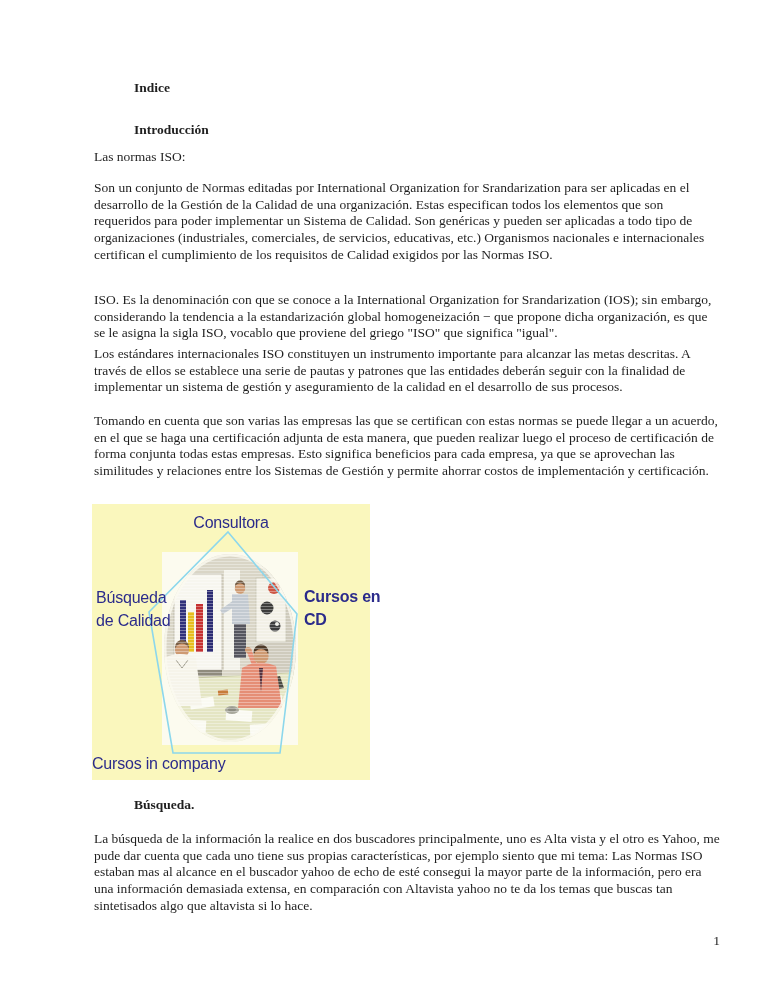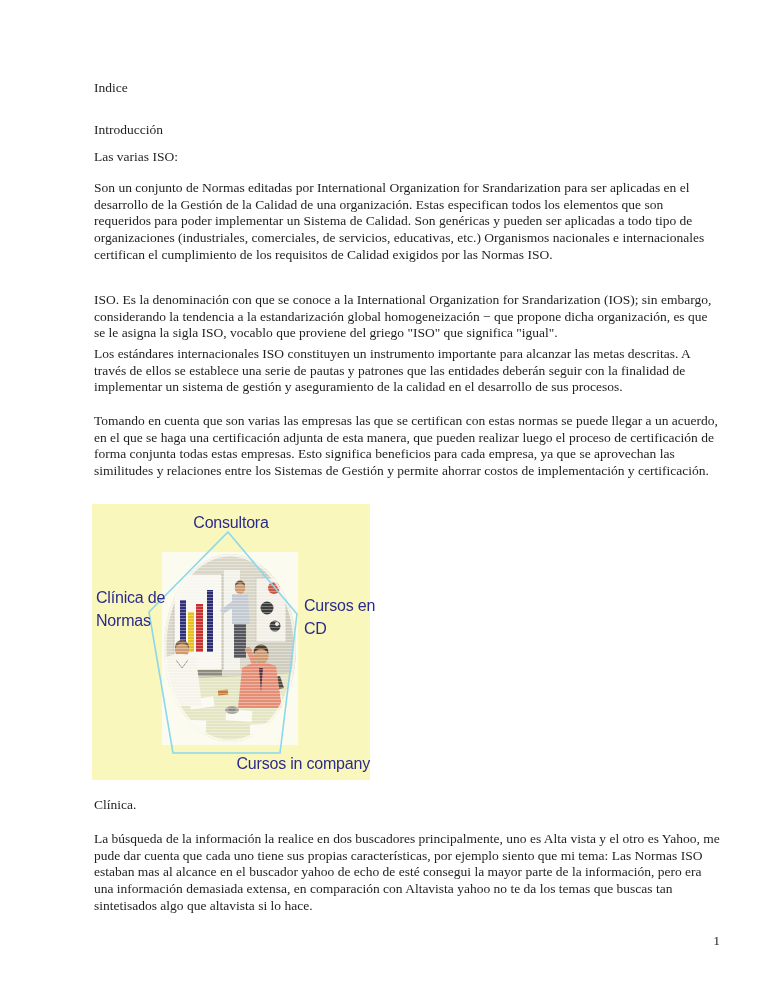--- a/index.html
+++ b/index.html
@@ -2,50 +2,50 @@
 <html style="--diagram_bg: #FAF7BD; --pentagon_line: #8CD7EC; --label_text: #2B2B8B;"><head>
 <meta charset="utf-8">
 <title>Document</title>
 <style>
   html,body{margin:0;padding:0;}
   body{
     width:768px;height:994px;background:#ffffff;position:relative;overflow:hidden;
     font-family:"Liberation Serif", serif;color:#1f1f1f;
   }
   .block{position:absolute;left:94px;width:628px;font-size:13.5px;line-height:16.7px;}
-  .heading{font-weight:normal;}
+  .heading{font-weight:bold;margin-left:40px;}
   .pagenum{position:absolute;left:640px;width:80px;top:933px;text-align:right;font-size:13.5px;}
 
   
   .diagram{
     position:absolute;left:92px;top:504px;width:278px;height:276px;
     background:var(--diagram_bg,#FAF7BD);
   }
   .diagram svg{position:absolute;left:0;top:0;}
   .dlabel{
     position:absolute;color:var(--label_text,#2B2B8B);
     font-family:"Liberation Sans", sans-serif;
     font-size:16px;line-height:23px;letter-spacing:-0.2px;
   }
   .dlabel.top{left:0;right:0;top:7px;text-align:center;}
   .dlabel.left{left:4px;top:82px;width:92px;}
-  .dlabel.right{left:212px;top:90px;width:80px;}
-  .dlabel.bottom{left:0;right:0;top:248px;text-align:right;}
+  .dlabel.right{left:212px;top:81px;width:80px;font-weight:bold;}
+  .dlabel.bottom{left:0;right:0;top:248px;text-align:left;}
   .pentagon-line{stroke:var(--pentagon_line,#8CD7EC);stroke-width:1.6;fill:none;}
 </style>
 </head>
 <body>
 
 <div>
 
   <div class="block heading" style="top:80px">Indice</div>
 
   <div class="block heading" style="top:122px">Introducción</div>
 
-  <div class="block" style="top:149px">Las varias ISO:</div>
+  <div class="block" style="top:149px">Las normas ISO:</div>
 
   <div class="block" style="top:180px">Son un conjunto de Normas editadas por International Organization for Srandarization para ser aplicadas en el desarrollo de la Gestión de la Calidad de una organización. Estas especifican todos los elementos que son requeridos para poder implementar un Sistema de Calidad. Son genéricas y pueden ser aplicadas a todo tipo de organizaciones (industriales, comerciales, de servicios, educativas, etc.) Organismos nacionales e internacionales certifican el cumplimiento de los requisitos de Calidad exigidos por las Normas ISO.</div>
 
   <div class="block" style="top:292px">ISO. Es la denominación con que se conoce a la International Organization for Srandarization (IOS); sin embargo, considerando la tendencia a la estandarización global homogeneización − que propone dicha organización, es que se le asigna la sigla ISO, vocablo que proviene del griego "ISO" que significa "igual".</div>
 
   <div class="block" style="top:346px">Los estándares internacionales ISO constituyen un instrumento importante para alcanzar las metas descritas. A través de ellos se establece una serie de pautas y patrones que las entidades deberán seguir con la finalidad de implementar un sistema de gestión y aseguramiento de la calidad en el desarrollo de sus procesos.</div>
 
   <div class="block" style="top:413px">Tomando en cuenta que son varias las empresas las que se certifican con estas normas se puede llegar a un acuerdo, en el que se haga una certificación adjunta de esta manera, que pueden realizar luego el proceso de certificación de forma conjunta todas estas empresas. Esto significa beneficios para cada empresa, ya que se aprovechan las similitudes y relaciones entre los Sistemas de Gestión y permite ahorrar costos de implementación y certificación.</div>
 
   <div class="diagram">
@@ -114,24 +114,24 @@
           <rect x="0" y="0" width="136" height="193" fill="url(#scan)"></rect>
 
           <ellipse cx="68" cy="96" rx="66" ry="94" fill="none" stroke="#FBFAF0" stroke-width="5" opacity="0.8"></ellipse>
         </g>
       </g>
 
       <polygon class="pentagon-line" points="136,28 205,110 188,249 81,249 57,108"></polygon>
     </svg>
 
     <div class="dlabel top">Consultora</div>
-    <div class="dlabel left">Clínica de Normas</div>
+    <div class="dlabel left">Búsqueda de Calidad</div>
     <div class="dlabel right">Cursos en CD</div>
     <div class="dlabel bottom">Cursos in company</div>
   </div>
 
-  <div class="block heading" style="top:797px">Clínica.</div>
+  <div class="block heading" style="top:797px">Búsqueda.</div>
 
   <div class="block" style="top:831px">La búsqueda de la información la realice en dos buscadores principalmente, uno es Alta vista y el otro es Yahoo, me pude dar cuenta que cada uno tiene sus propias características, por ejemplo siento que mi tema: Las Normas ISO estaban mas al alcance en el buscador yahoo de echo de esté consegui la mayor parte de la información, pero era una información demasiada extensa, en comparación con Altavista yahoo no te da los temas que buscas tan sintetisados algo que altavista si lo hace.</div>
 
   <div class="pagenum">1</div>
 
 </div>
 
 </body></html>

